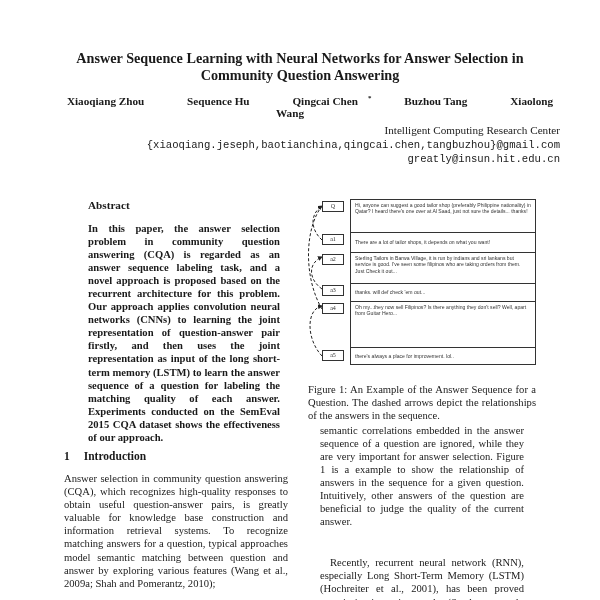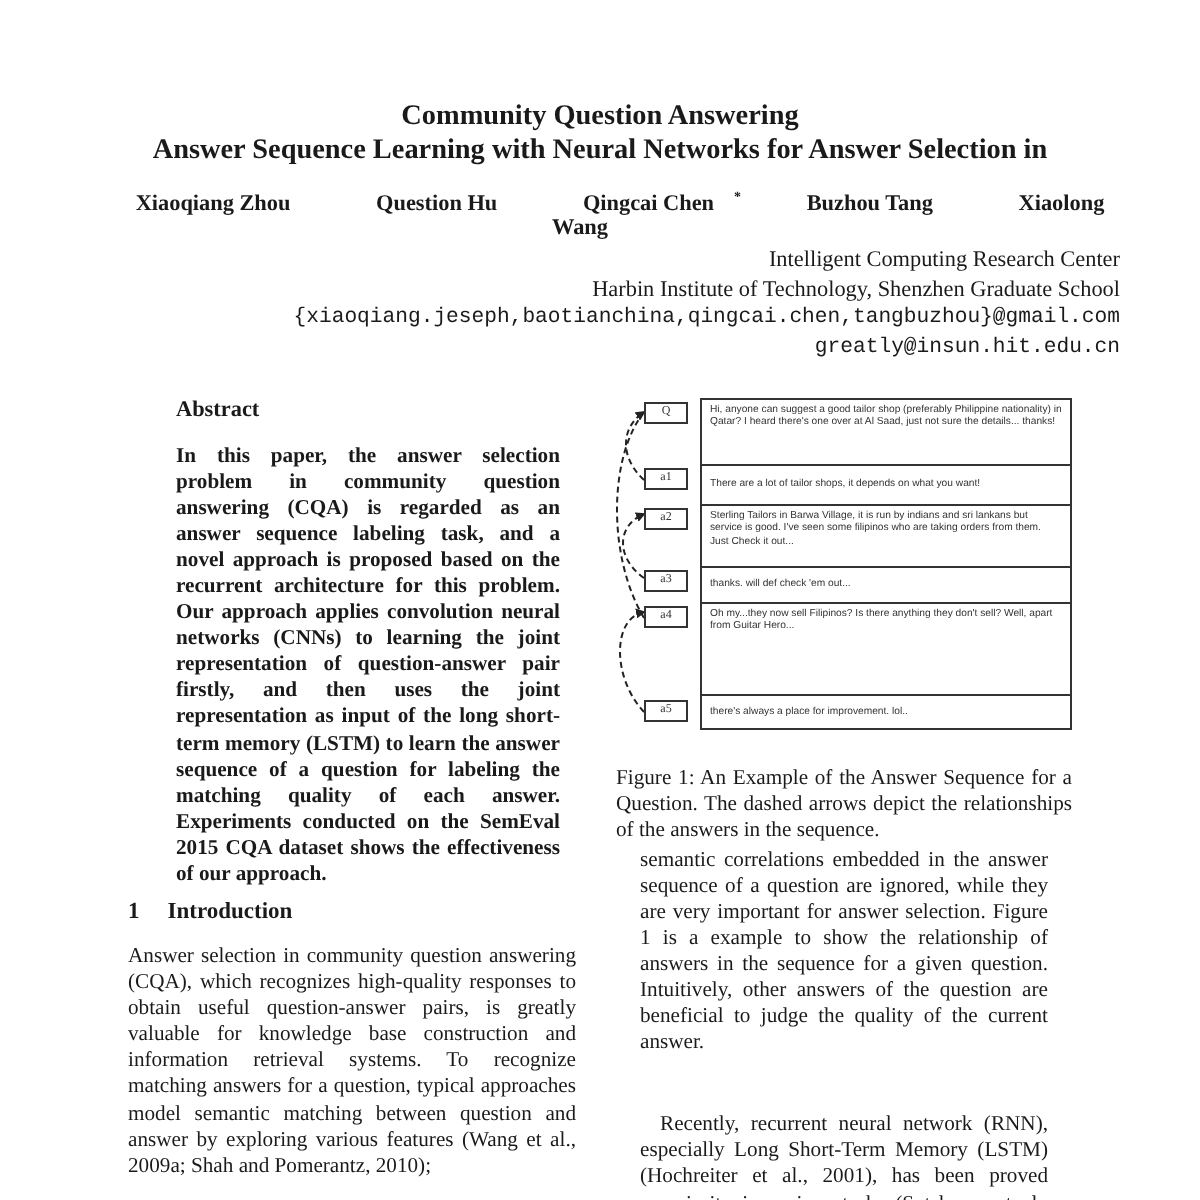--- a/index.html
+++ b/index.html
@@ -25,35 +25,34 @@
   .caption { top:383px; }
   .rtext { top:412px; }
   .rtext p { margin:12px; }
   .indent { text-indent:10px; }
   .gap { height:4px; }
 </style>
 </head>
 <body>
 
 <div class="title">
+  <div>Answer Sequence Learning with Neural Networks for Answer Selection in</div>
   <div>Community Question Answering</div>
-  <div>Answer Sequence Learning with Neural Networks for Answer Selection in</div>
 </div>
 
 <div class="authors">
   <span><span>Xiaoqiang Zhou</span></span>
-  <span><span>Question Hu</span></span>
+  <span><span>Sequence Hu</span></span>
   <span><span>Qingcai Chen</span><sup>*</sup></span>
   <span><span>Buzhou Tang</span></span>
   <span><span>Xiaolong Wang</span></span>
 </div>
 
 <div class="affil">
   <div>Intelligent Computing Research Center</div>
-  <div>Harbin Institute of Technology, Shenzhen Graduate School</div>
   <div class="mono">{xiaoqiang.jeseph,baotianchina,qingcai.chen,tangbuzhou}@gmail.com</div>
   <div class="mono">greatly@insun.hit.edu.cn</div>
 </div>
 
 <div class="abs-h">Abstract</div>
 <div class="col left abs">In this paper, the answer selection problem in community question answering (CQA) is regarded as an answer sequence labeling task, and a novel approach is proposed based on the recurrent architecture for this problem. Our approach applies convolution neural networks (CNNs) to learning the joint representation of question-answer pair firstly, and then uses the joint representation as input of the long short-term memory (LSTM) to learn the answer sequence of a question for labeling the matching quality of each answer. Experiments conducted on the SemEval 2015 CQA dataset shows the effectiveness of our approach.</div>
 
 <div class="sec">
   <span class="num">1</span><span>Introduction</span>
 </div>

